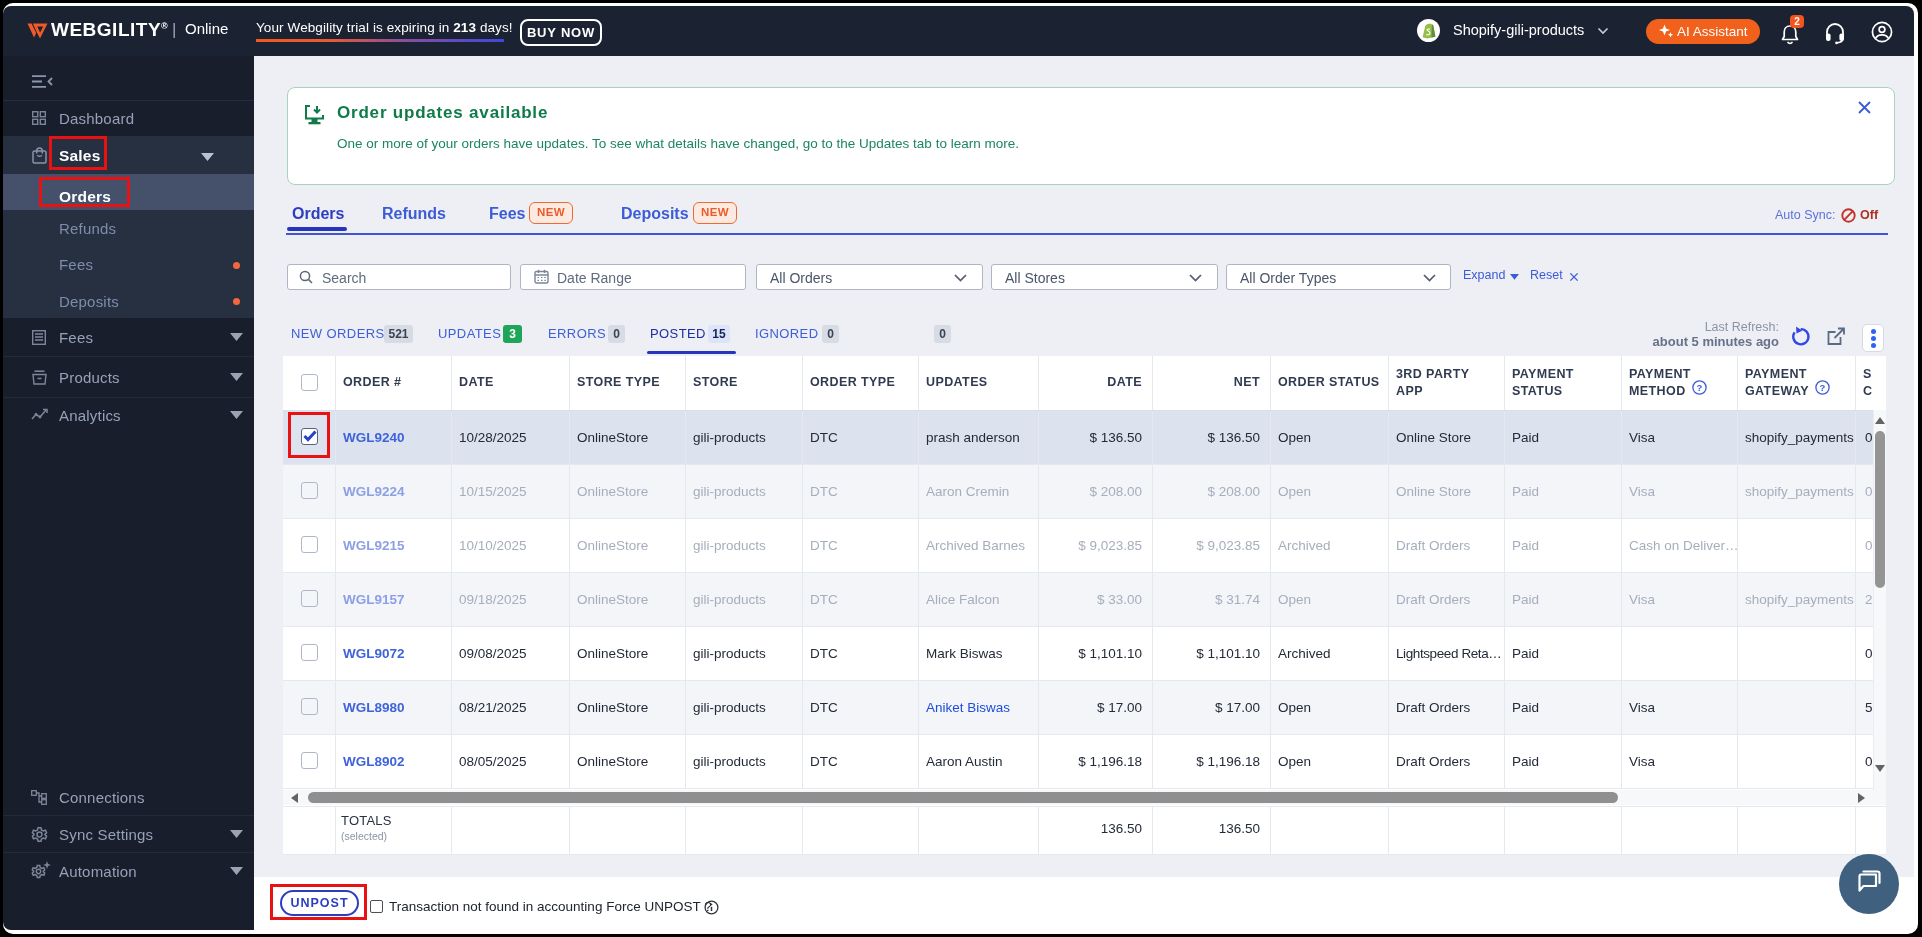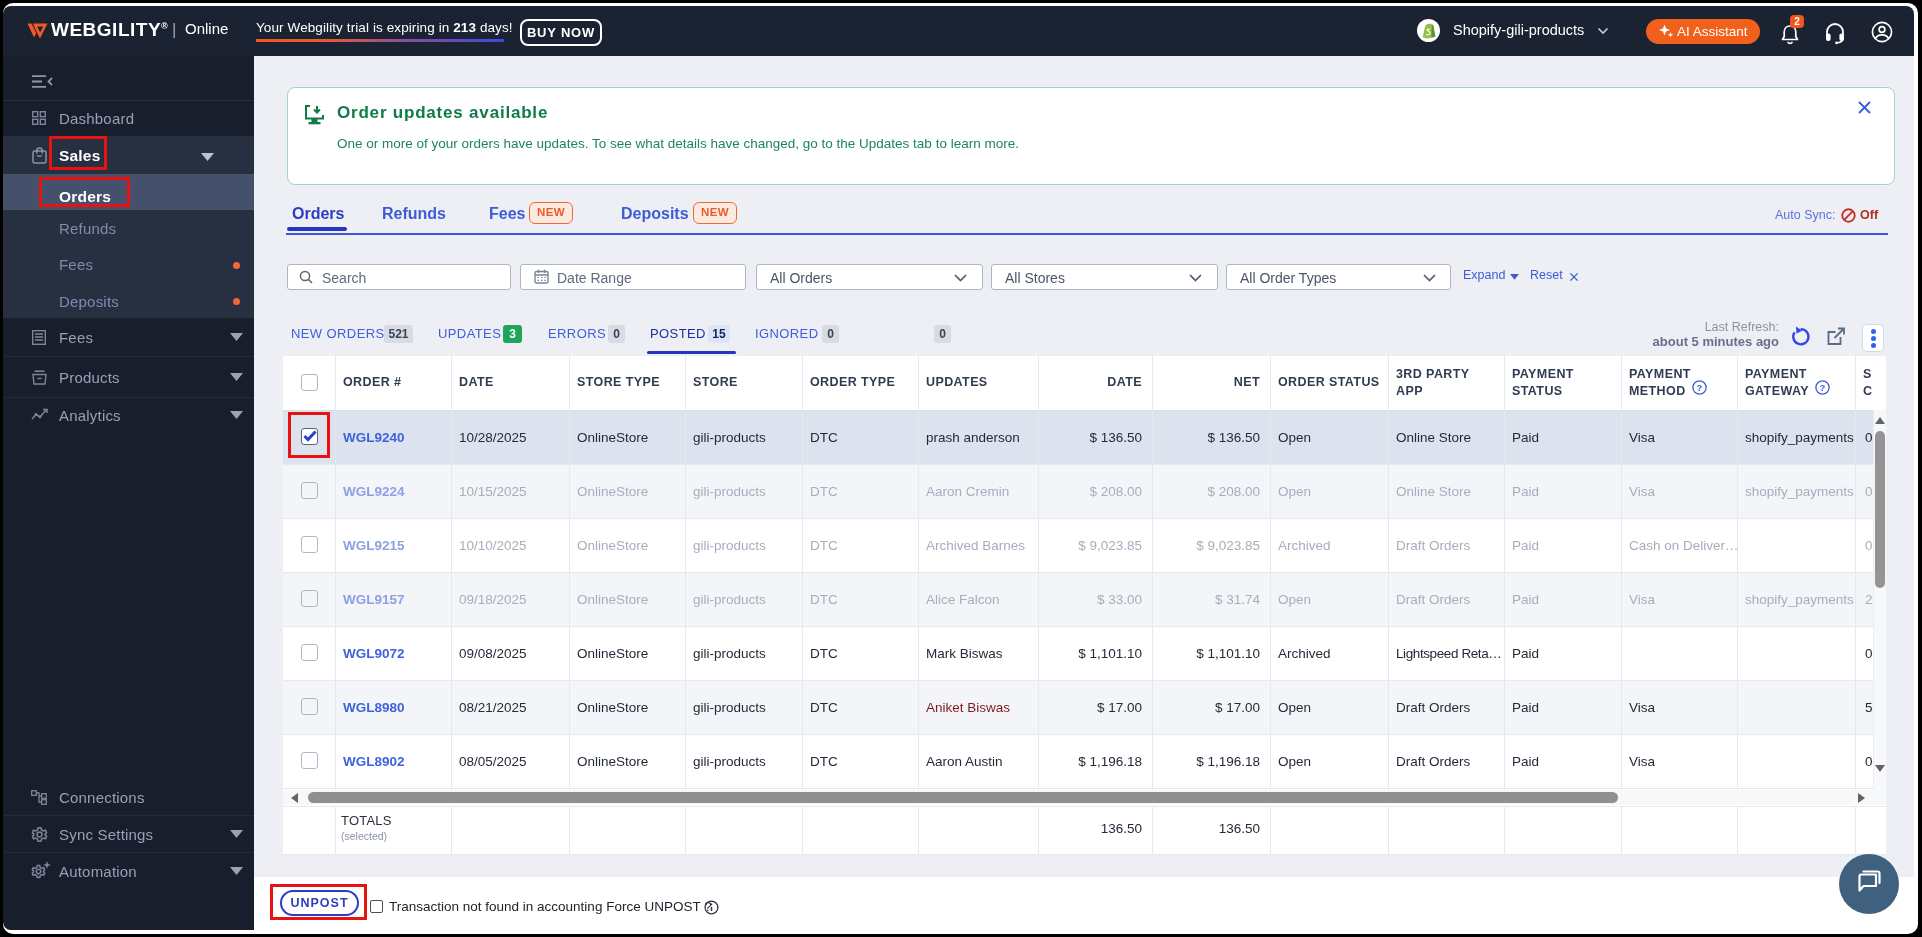--- a/index.html
+++ b/index.html
@@ -358,21 +358,21 @@
   <div class="cell" style="left:1393px;top:640px;color:#242B38;width:106px;letter-spacing:-.4px;">Lightspeed Reta…</div>
   <div class="cell" style="left:1509px;top:640px;color:#242B38;">Paid</div>
   <div class="cell" style="left:1862px;top:640px;color:#242B38;">0</div>
   <div class="abs" style="left:280px;top:674px;width:1590px;height:54px;background:#F3F5F9;"></div>
   <div class="chk" style="left:298px;top:692px;background:#F3F5F9;"></div>
   <div class="cell" style="left:340px;top:694px;font-weight:bold;color:#3F63DB;">WGL8980</div>
   <div class="cell" style="left:456px;top:694px;color:#242B38;">08/21/2025</div>
   <div class="cell" style="left:574px;top:694px;color:#242B38;">OnlineStore</div>
   <div class="cell" style="left:690px;top:694px;color:#242B38;">gili-products</div>
   <div class="cell" style="left:807px;top:694px;color:#242B38;">DTC</div>
-  <div class="cell" style="left:923px;top:694px;color:#7f1d1d;">Aniket Biswas</div>
+  <div class="cell" style="left:923px;top:694px;color:#1d4ed8;">Aniket Biswas</div>
   <div class="cell money" style="left:1039px;top:694px;width:100px;color:#242B38;">$ 17.00</div>
   <div class="cell money" style="left:1157px;top:694px;width:100px;color:#242B38;">$ 17.00</div>
   <div class="cell" style="left:1275px;top:694px;color:#242B38;">Open</div>
   <div class="cell" style="left:1393px;top:694px;color:#242B38;">Draft Orders</div>
   <div class="cell" style="left:1509px;top:694px;color:#242B38;">Paid</div>
   <div class="cell" style="left:1626px;top:694px;color:#242B38;">Visa</div>
   <div class="cell" style="left:1862px;top:694px;color:#242B38;">5</div>
   <div class="abs" style="left:280px;top:728px;width:1590px;height:54px;background:#ffffff;"></div>
   <div class="chk" style="left:298px;top:746px;background:#ffffff;"></div>
   <div class="cell" style="left:340px;top:748px;font-weight:bold;color:#3F63DB;">WGL8902</div>

